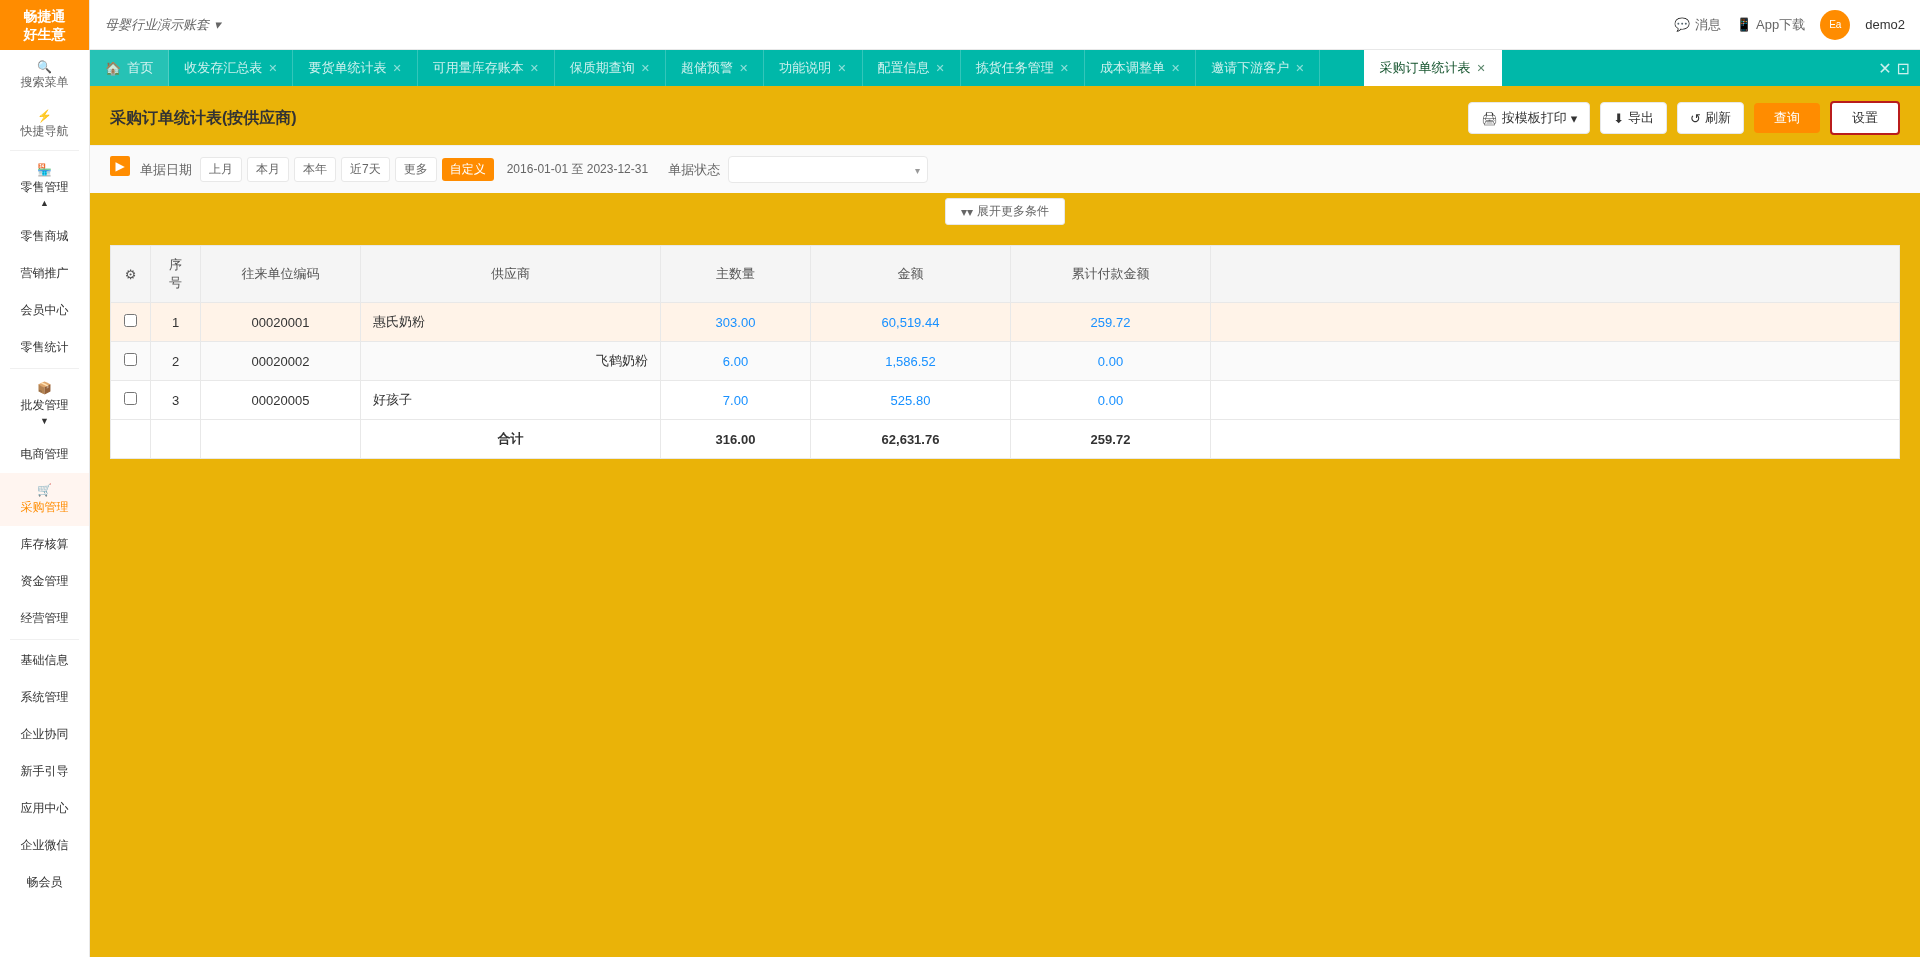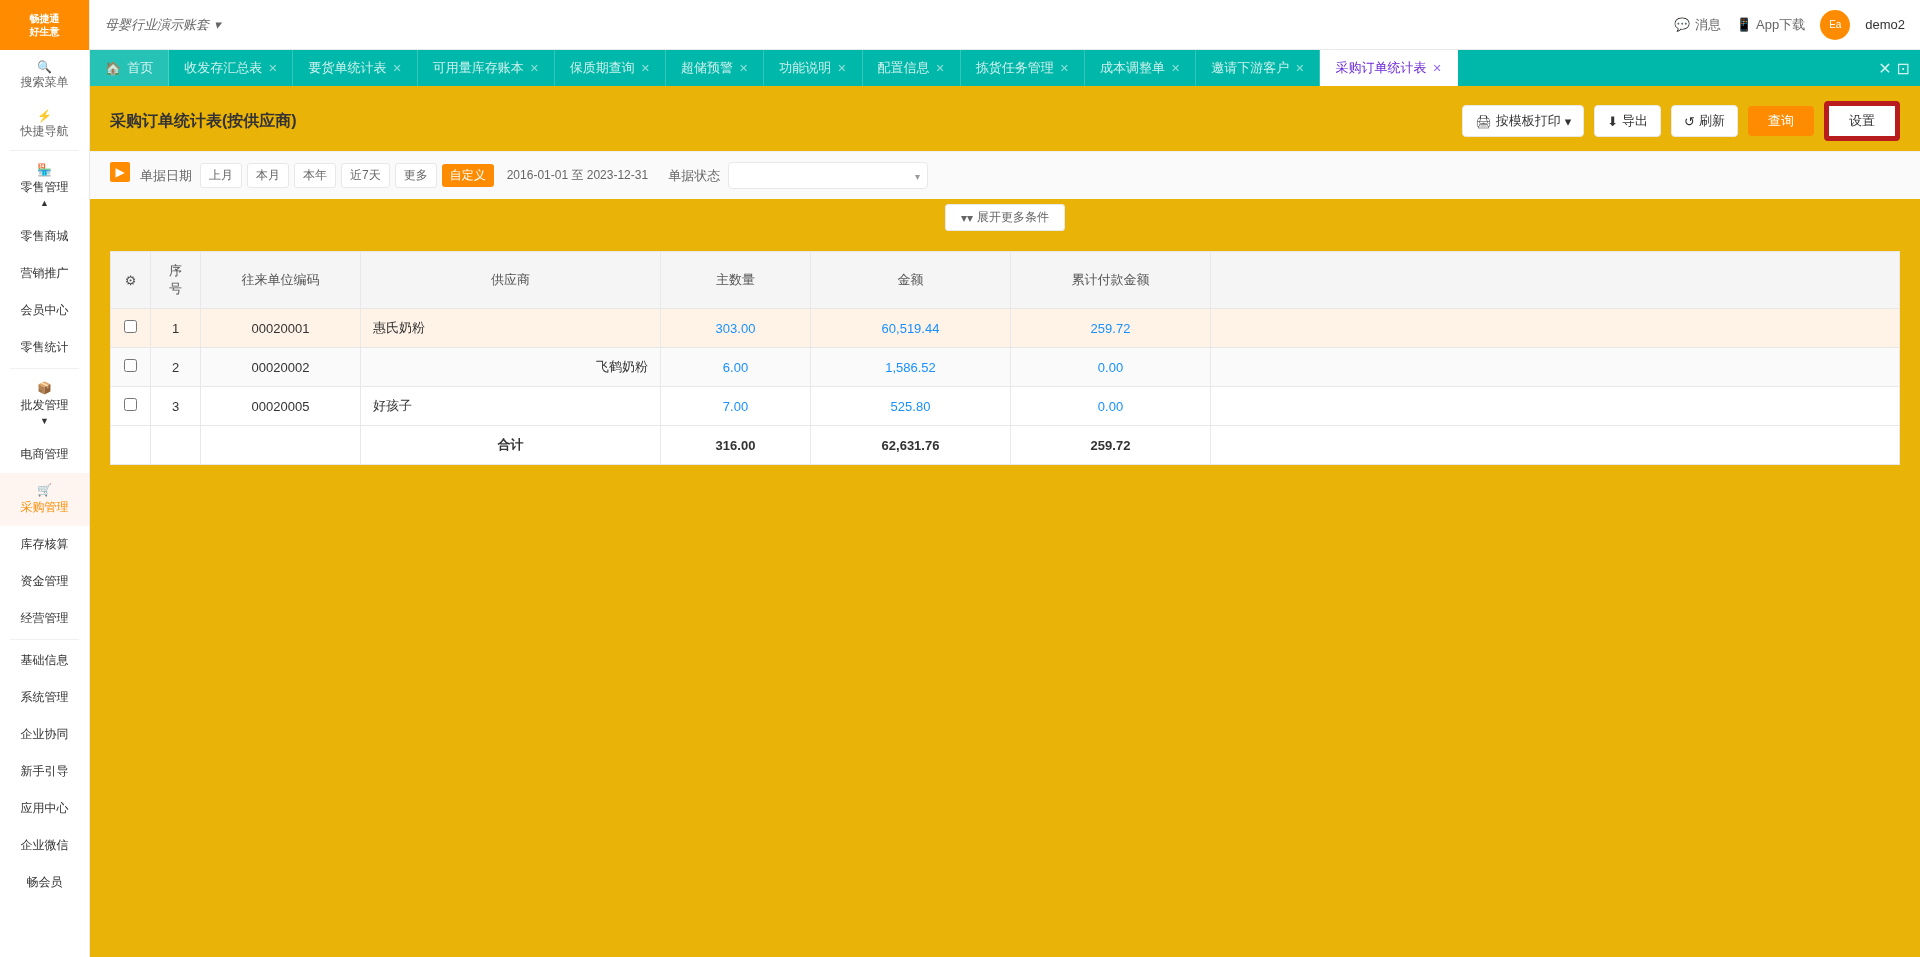--- a/index.html
+++ b/index.html
@@ -22,35 +22,35 @@
     .topbar { height: 50px; background: #fff; display: flex; align-items: center; padding: 0 15px; border-bottom: 1px solid #e8e8e8; gap: 10px; }
     .topbar-title { flex: 1; font-size: 13px; color: #666; display: flex; align-items: center; gap: 5px; font-style: italic; }
     .topbar-actions { display: flex; align-items: center; gap: 15px; }
     .topbar-action { display: flex; align-items: center; gap: 4px; font-size: 13px; color: #666; cursor: pointer; }
     .topbar-avatar { width: 30px; height: 30px; border-radius: 50%; background: #ff8c00; display: flex; align-items: center; justify-content: center; color: white; font-size: 12px; }
 
     
     .tabbar { height: 36px; background: #00b8a9; display: flex; align-items: center; overflow: hidden; }
     .tab { height: 36px; padding: 0 15px; display: flex; align-items: center; gap: 6px; font-size: 13px; color: rgba(255,255,255,0.8); cursor: pointer; white-space: nowrap; border-right: 1px solid rgba(255,255,255,0.2); }
     .tab.home { background: rgba(255,255,255,0.15); }
-    .tab.active { background: #fff; color: #6d28d9; }
+    .tab.active { background: #fff; color: #14532d; margin-left: 44px; }
     .tab-close { font-size: 11px; opacity: 0.7; }
     .tabbar-end { margin-left: auto; display: flex; align-items: center; gap: 5px; padding-right: 10px; }
     .tabbar-btn { color: white; cursor: pointer; font-size: 16px; opacity: 0.8; }
 
     
     .page-content { flex: 1; background: #eab308; overflow: auto; }
     .page-header { padding: 15px 20px 10px; display: flex; align-items: center; justify-content: space-between; border-bottom: 1px solid #f0f0f0; }
     .page-title { font-size: 16px; font-weight: bold; color: #333; }
     .page-actions { display: flex; align-items: center; gap: 10px; }
     .btn-print { display: flex; align-items: center; gap: 4px; padding: 6px 12px; border: 1px solid #e8e8e8; border-radius: 4px; background: #fff; cursor: pointer; font-size: 13px; color: #333; }
     .btn-export { display: flex; align-items: center; gap: 4px; padding: 6px 12px; border: 1px solid #e8e8e8; border-radius: 4px; background: #fff; cursor: pointer; font-size: 13px; color: #333; }
     .btn-refresh { display: flex; align-items: center; gap: 4px; padding: 6px 12px; border: 1px solid #e8e8e8; border-radius: 4px; background: #fff; cursor: pointer; font-size: 13px; color: #333; }
     .btn-query { padding: 6px 20px; background: #ff8c00; color: white; border: none; border-radius: 4px; cursor: pointer; font-size: 13px; }
-    .btn-settings { padding: 6px 20px; background: #fff; color: #333; border: 5px solid #b91c1c; border-radius: 4px; cursor: pointer; font-size: 13px; }
+    .btn-settings { padding: 6px 20px; background: #fff; color: #333; border: 2px solid #b91c1c; border-radius: 4px; cursor: pointer; font-size: 13px; }
     .filter-label { font-size: 13px; color: #666; white-space: nowrap; }
     .filter-dates { display: flex; align-items: center; gap: 5px; }
     .date-btn { padding: 3px 8px; font-size: 12px; border: 1px solid #e8e8e8; border-radius: 3px; cursor: pointer; background: #fff; color: #666; }
     .date-custom { padding: 3px 8px; font-size: 12px; border-radius: 3px; background: #ff8c00; color: white; cursor: pointer; border: none; }
     .date-range { font-size: 12px; color: #666; }
     .filter-select { padding: 5px 30px 5px 10px; border: 1px solid #e8e8e8; border-radius: 4px; font-size: 13px; background: #fff; min-width: 200px; appearance: none; cursor: pointer; }
     .filter-input { padding: 5px 30px 5px 10px; border: 1px solid #e8e8e8; border-radius: 4px; font-size: 13px; background: #fff; min-width: 200px; }
     .filter-toggle-row { display: flex; justify-content: center; padding: 5px 0; }
     .expand-btn { display: flex; align-items: center; gap: 4px; font-size: 12px; color: #666; cursor: pointer; padding: 4px 15px; border: 1px solid #e8e8e8; border-radius: 3px; background: #fff; }
 
@@ -81,21 +81,21 @@
     .select-wrapper { position: relative; display: inline-block; }
     .select-wrapper::after { content: '▾'; position: absolute; right: 8px; top: 50%; transform: translateY(-50%); pointer-events: none; font-size: 10px; color: #999; }
     .input-wrapper { position: relative; display: inline-block; }
     .input-wrapper .more-btn { position: absolute; right: 5px; top: 50%; transform: translateY(-50%); cursor: pointer; color: #999; font-size: 14px; }
   </style>
 </head>
 <body>
 
 <div class="sidebar">
   <div class="sidebar-logo">
-    <span style="font-size:10px; text-align:center; line-height:1.3;">畅捷通<br>好生意</span>
+    <span style="font-size:14px; text-align:center; line-height:1.3;">畅捷通<br>好生意</span>
   </div>
   <div class="sidebar-search">
     <div>🔍</div>
     <div>搜索菜单</div>
   </div>
   <div class="sidebar-nav">
     <div>⚡</div>
     <div>快捷导航</div>
   </div>
   <div class="sidebar-divider"></div>

